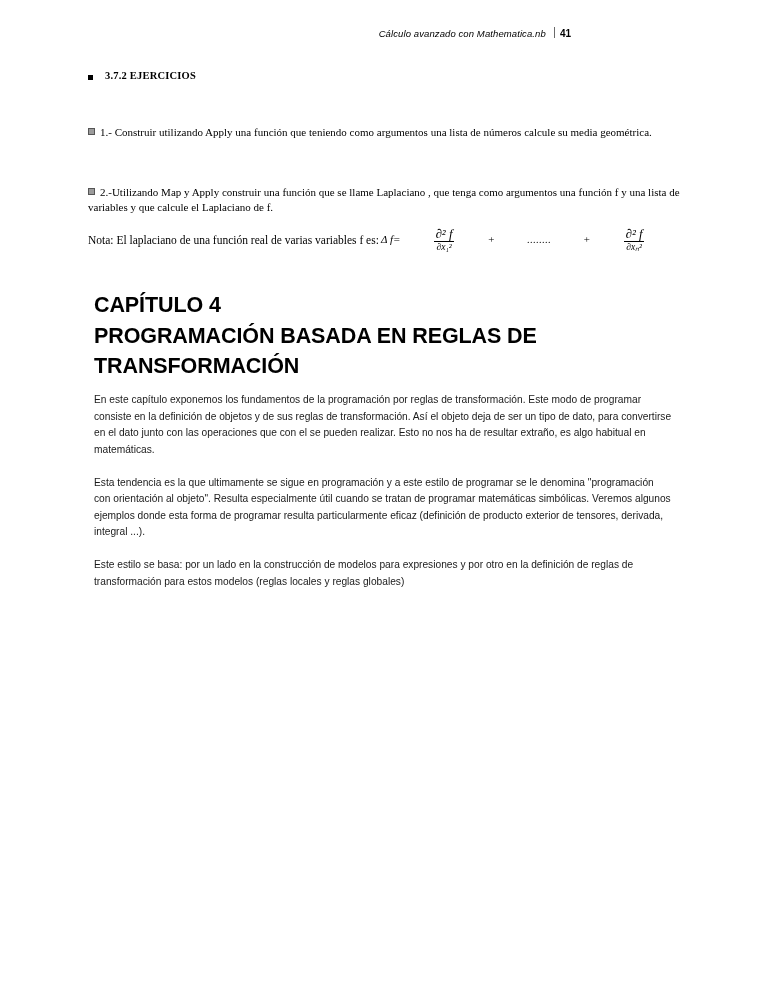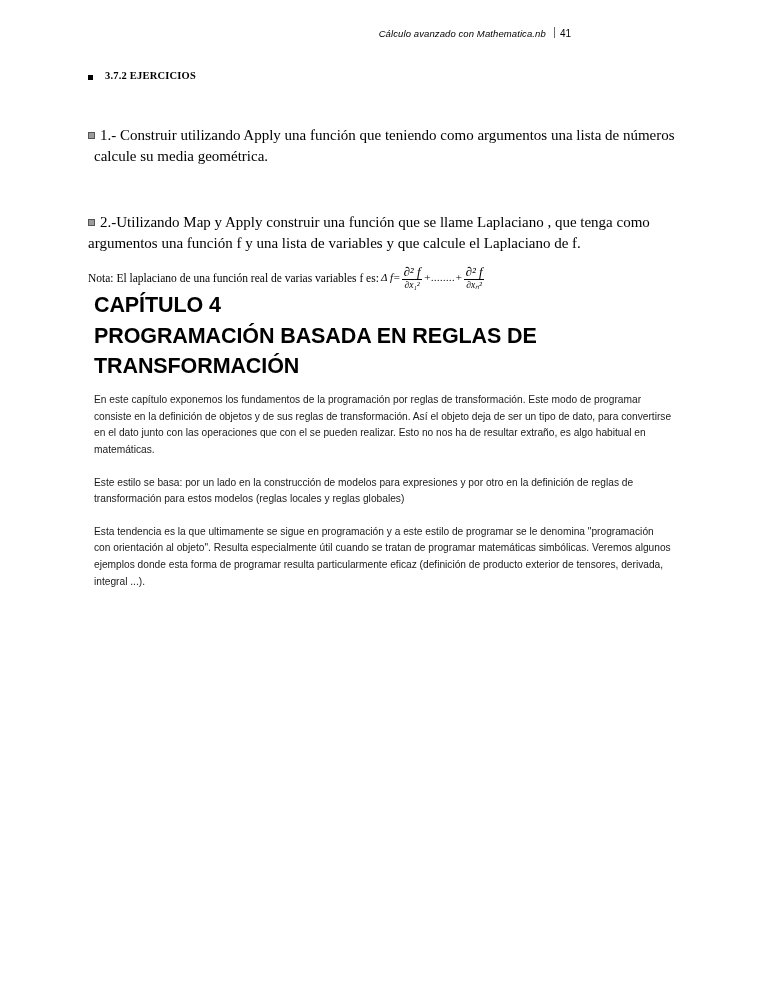--- a/index.html
+++ b/index.html
@@ -43,21 +43,21 @@
     display: inline-block;
     width: 1px;
     height: 11px;
     background: #6a6a6a;
     margin: 0 5px 0 8px;
     position: relative;
     top: 1px;
   }
   .header-page {
     font-family: "Liberation Sans", sans-serif;
-    font-weight: normal;
+    font-weight: bold;
     font-size: 10px;
   }
 
   
   .exercises {
     position: absolute;
     top: 70px;
     left: 88px;
     width: 600px;
   }
@@ -78,21 +78,21 @@
     top: -1px;
   }
   .ex-heading-text {
     letter-spacing: 0.2px;
   }
 
   .ex-list {
     margin-top: 26px;
   }
   .ex-item {
-    font-size: 15px;
+    font-size: 11px;
     line-height: 1.42;
     text-align: left;
     margin-bottom: 2px;
     position: relative;
     margin-top: 44px;
   }
   .ex-item .marker {
     display: inline-block;
     width: 7px;
     height: 7px;
@@ -114,20 +114,21 @@
     align-items: center;
     flex-wrap: wrap;
   }
   .formula {
     display: inline-flex;
     align-items: center;
     font-family: "Liberation Serif", serif;
     font-style: italic;
     font-size: 11px;
     margin-left: 2px;
+    gap: 32px;
   }
   .frac {
     display: inline-flex;
     flex-direction: column;
     align-items: center;
     vertical-align: middle;
     margin: 0 1px;
     line-height: 1;
   }
   .frac .num {
@@ -224,17 +225,17 @@
   <div class="chapter">
     <h1>
       <span class="line2">CAPÍTULO 4</span>
       <span class="line2">PROGRAMACIÓN BASADA EN REGLAS DE</span>
       <span class="line2">TRANSFORMACIÓN</span>
     </h1>
   </div>
 
   <div class="body-text">
     <p>En este capítulo exponemos los fundamentos de la programación por reglas de transformación. Este modo de programar consiste en la definición de objetos y de sus reglas de transformación. Así el objeto deja de ser un tipo de dato, para convertirse en el dato junto con las operaciones que con el  se pueden realizar. Esto no nos ha de resultar extraño, es algo habitual en  matemáticas.</p>
+    <p>Esta tendencia es la que ultimamente se sigue en programación y a este estilo de programar se le   denomina "programación con orientación al objeto". Resulta especialmente útil cuando se tratan de programar matemáticas simbólicas. Veremos algunos ejemplos donde esta forma de programar resulta particularmente eficaz (definición de producto exterior de tensores, derivada, integral ...).</p>
     <p>Este estilo se basa: por un lado en la construcción de modelos para expresiones y por otro en la definición de reglas de transformación para estos modelos (reglas locales y reglas globales)</p>
-    <p>Esta tendencia es la que ultimamente se sigue en programación y a este estilo de programar se le   denomina "programación con orientación al objeto". Resulta especialmente útil cuando se tratan de programar matemáticas simbólicas. Veremos algunos ejemplos donde esta forma de programar resulta particularmente eficaz (definición de producto exterior de tensores, derivada, integral ...).</p>
   </div>
 
 </div>
 
 </body></html>

